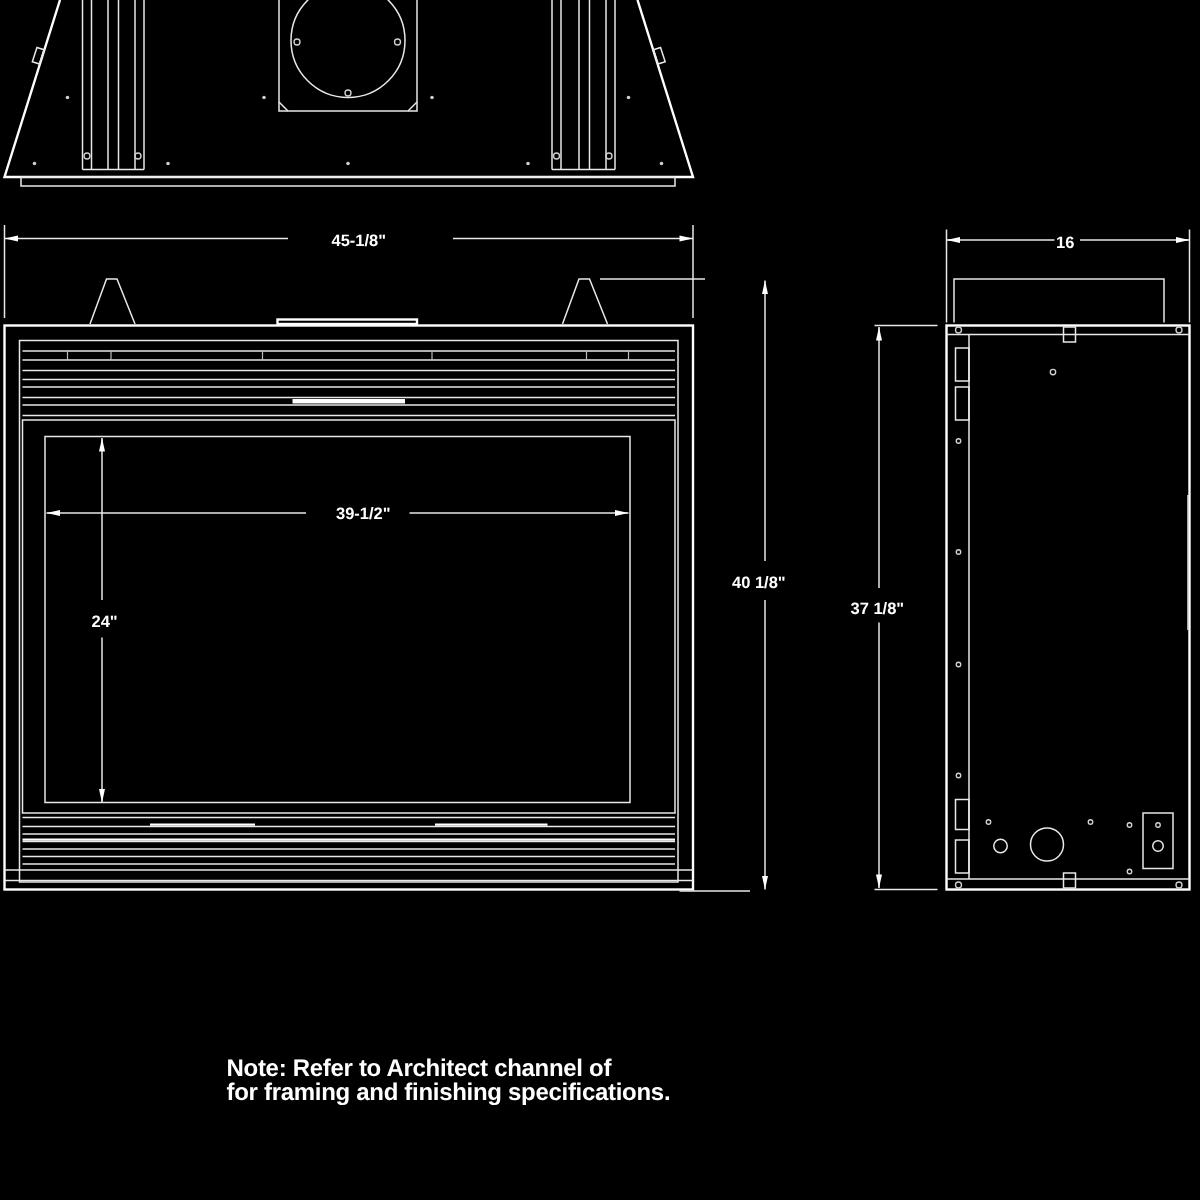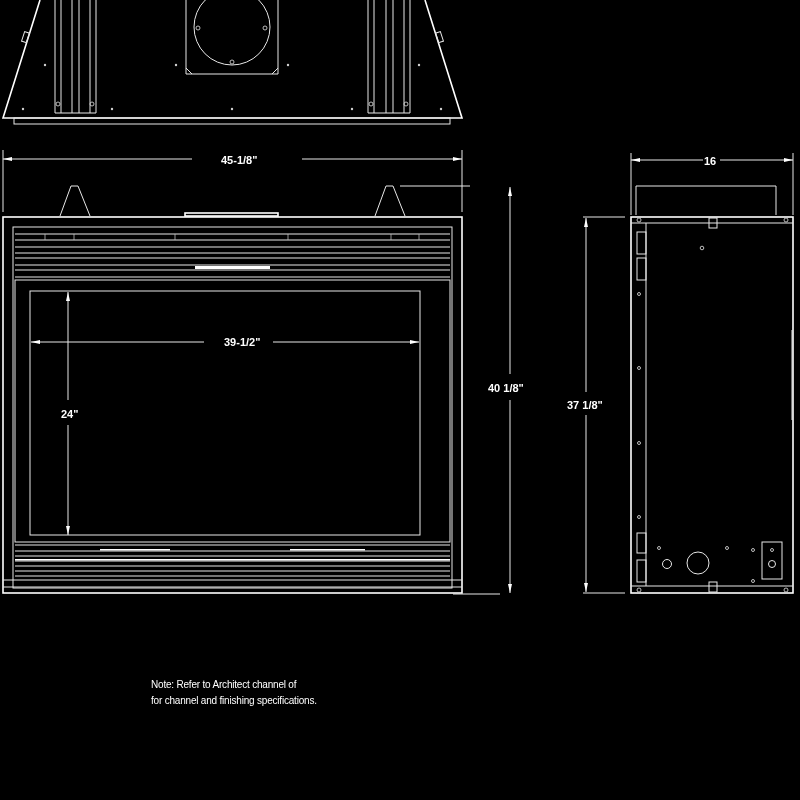--- a/index.html
+++ b/index.html
@@ -3,21 +3,21 @@
   <meta charset="utf-8">
   <style>
     html, body { margin: 0; padding: 0; background: #000; }
     body { width: 800px; height: 800px; overflow: hidden; position: relative; font-family: "Liberation Sans", sans-serif; }
     svg { position: absolute; left: 0; top: 0; }
     .ln { stroke: #e8e8e8; stroke-width: 1; fill: none; }
     .lnb { stroke: #ffffff; stroke-width: 1.6; fill: none; }
     .lnt { stroke: #bdbdbd; stroke-width: 0.8; fill: none; }
     .dot { fill: none; stroke: #d0d0d0; stroke-width: 0.9; }
     .dim-text { fill: #ffffff; font-family: "Liberation Sans", sans-serif; font-weight: bold; font-size: 11px; }
-    .note { position: absolute; left: 151px; top: 677px; color: #fff; font-family: "Liberation Sans", sans-serif; font-weight: normal; font-size: 10px; line-height: 16px; letter-spacing: -0.2px; }
+    .note { position: absolute; left: 151px; top: 705px; color: #fff; font-family: "Liberation Sans", sans-serif; font-weight: bold; font-size: 16px; line-height: 16px; letter-spacing: -0.2px; }
     .note div { white-space: nowrap; }
   </style>
 </head>
 <body>
 
 <svg width="800" height="800" viewBox="0 0 800 800">
 
   <g>
     <polyline class="lnb" points="40,0 3,118 462,118 425,0"></polyline>
     <rect class="ln" x="14" y="118" width="436" height="6"></rect>
@@ -206,14 +206,14 @@
       <line class="ln" x1="586" y1="415" x2="586" y2="592"></line>
       <polygon points="586,218 584,227 588,227" fill="#fff"></polygon>
       <polygon points="586,592 584,583 588,583" fill="#fff"></polygon>
       <text class="dim-text" x="567" y="409">37 1/8"</text>
     </g>
   </g>
 </svg>
 
 <div class="note">
   <div>Note: Refer to Architect channel of</div>
-  <div>for channel and finishing specifications.</div>
+  <div>for framing and finishing specifications.</div>
 </div>
 
 </body></html>

